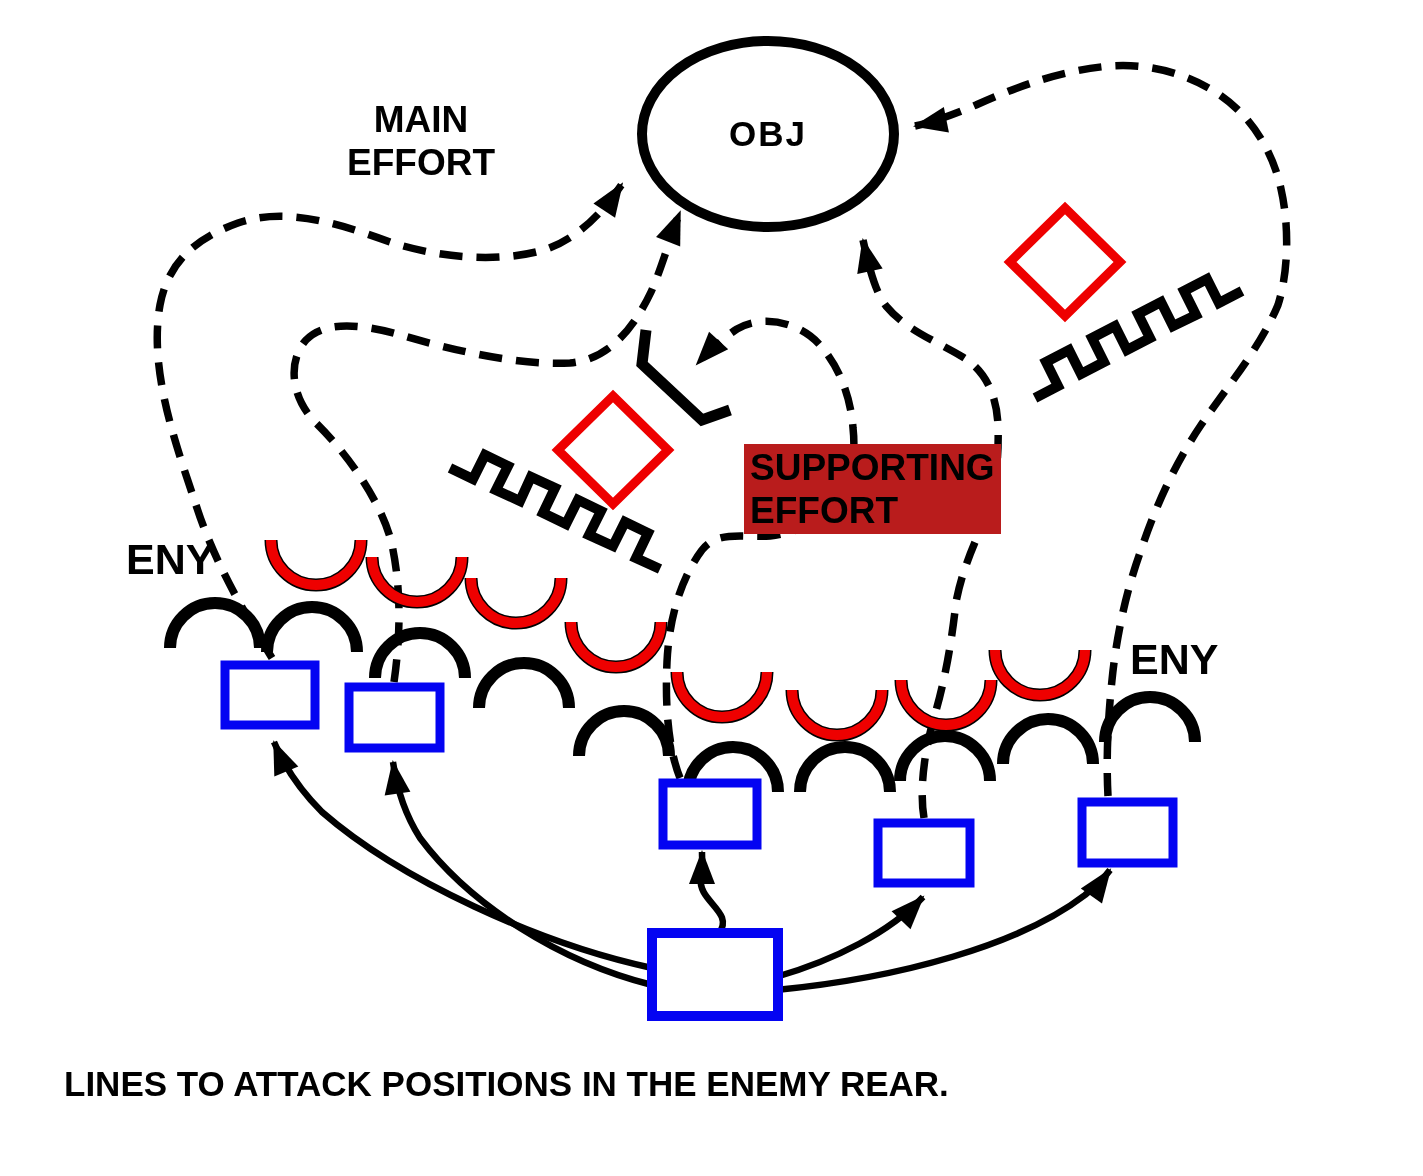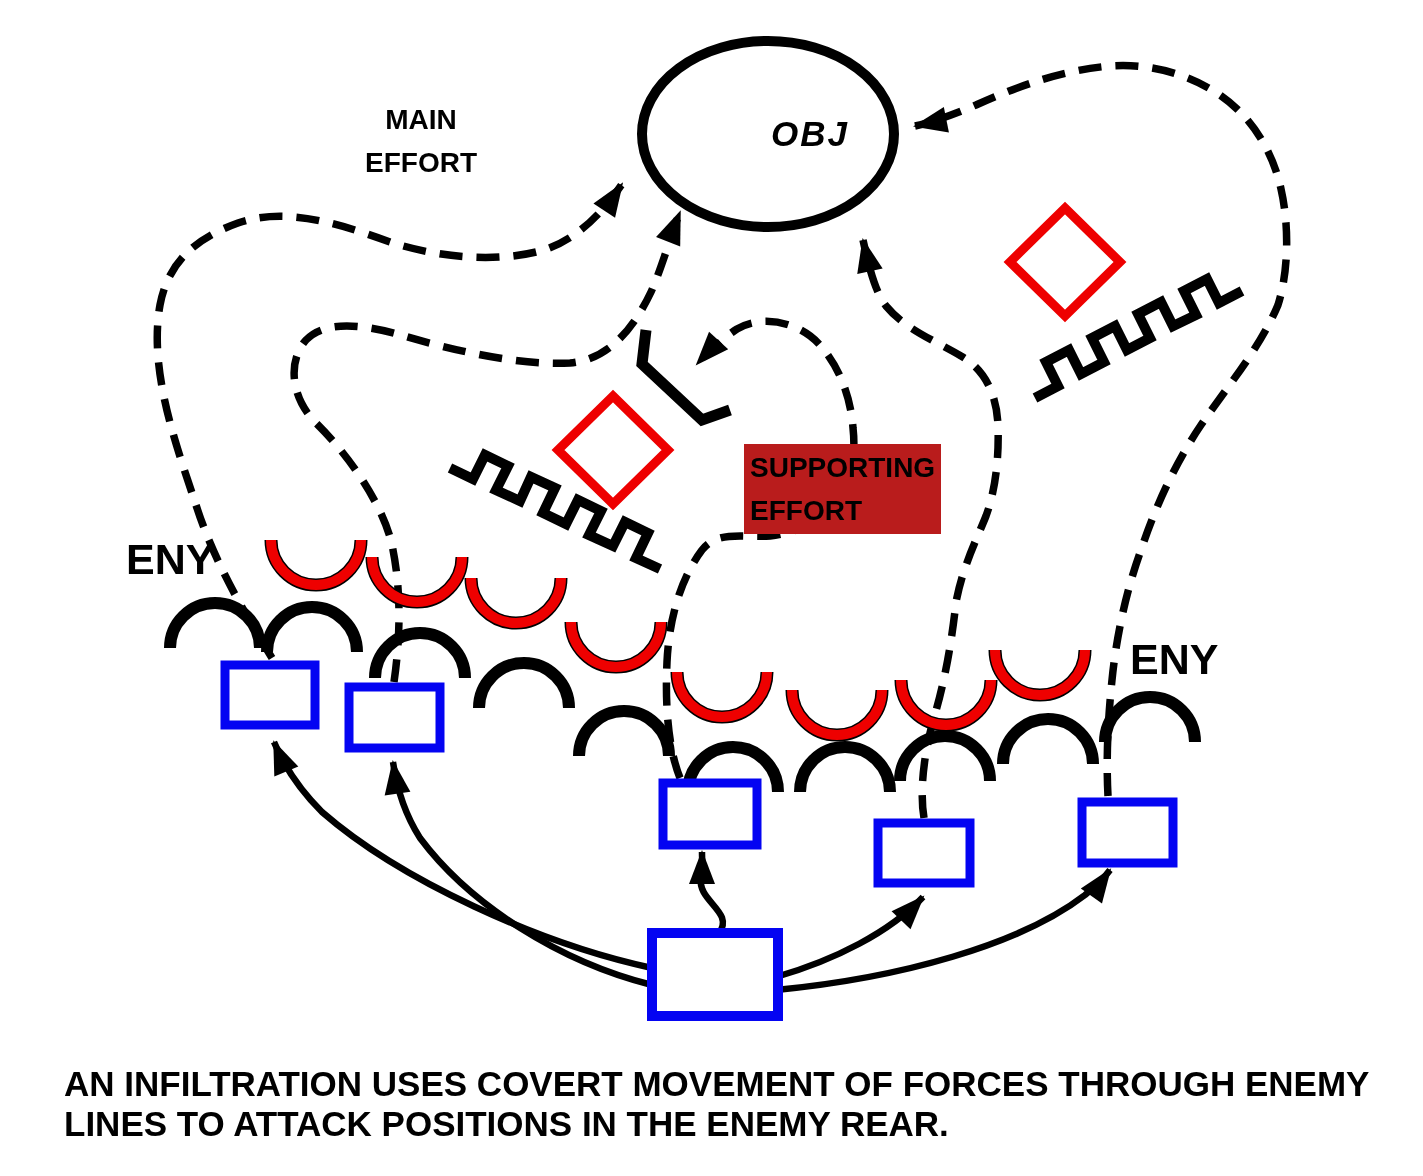--- a/index.html
+++ b/index.html
@@ -23,21 +23,21 @@
   .arc-under  { stroke: var(--line, #000); fill: none; stroke-width: 13; }
   .arc-red    { stroke: var(--enemy, #EE0000); fill: none; stroke-width: 10; }
   .arc-black  { stroke: var(--line, #000); fill: none; stroke-width: 12; }
 
   .label {
     position: absolute;
     font-weight: bold;
     color: var(--line, #000);
     white-space: nowrap;
     line-height: 43px;
-    font-size: 28px;
+    font-size: 37px;
   }
   #main-effort-label { text-align: center; width: 170px; }
   #supporting-effort-label { background: #b91c1c; padding: 2px 6px; }
   #obj-label { font-size: 35px; letter-spacing: 2px; text-align: center; width: 120px; }
   .eny { font-size: 43px; }
   #caption {
     position: absolute;
     left: 64px;
     top: 1064px;
     font-weight: bold;
@@ -113,34 +113,33 @@
     </g>
 
     <rect class="friendly" stroke-width="9" x="225" y="665" width="90" height="60"></rect>
     <rect class="friendly" stroke-width="9" x="349" y="687" width="91" height="61"></rect>
     <rect class="friendly" stroke-width="9" x="663" y="783" width="94" height="62"></rect>
     <rect class="friendly" stroke-width="9" x="878" y="823" width="92" height="60"></rect>
     <rect class="friendly" stroke-width="9" x="1082" y="802" width="91" height="61"></rect>
     <rect class="friendly" stroke-width="10" x="652" y="933" width="126" height="83"></rect>
   </svg>
 
-  <div id="obj-label" class="label" style="left:750px; top:112px;font-style:italic;">OBJ</div>
+  <div id="obj-label" class="label" style="left:708px; top:112px;">OBJ</div>
 
   <div id="main-effort-label" class="label" style="left:336px; top:98px;">
     <div>MAIN</div>
     <div>EFFORT</div>
   </div>
 
   <div id="supporting-effort-label" class="label" style="left:744px; top:444px;">
     <div>SUPPORTING</div>
     <div>EFFORT</div>
   </div>
 
   <div class="label eny" style="left:126px; top:538px;">ENY</div>
 
   <div class="label eny" style="left:1130px; top:638px;">ENY</div>
 
   <div id="caption">
-    <div>AN INFILTRATION USES COVERT MOVEMENT OF FORCES THROUGH ENEMY</div>
     <div>LINES TO ATTACK POSITIONS IN THE ENEMY REAR.</div>
   </div>
 
 </div>
 
 </body></html>

